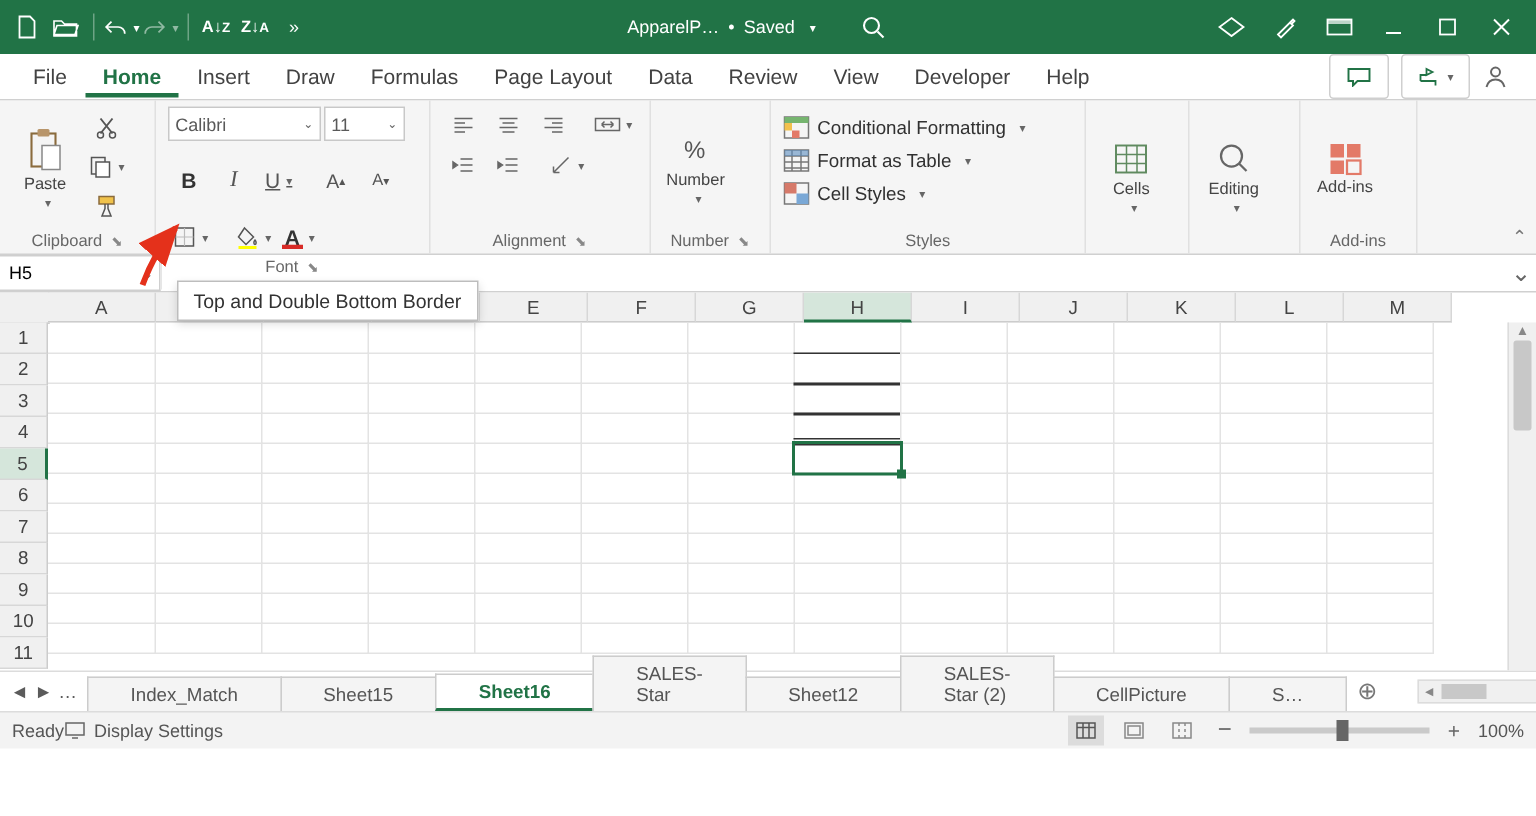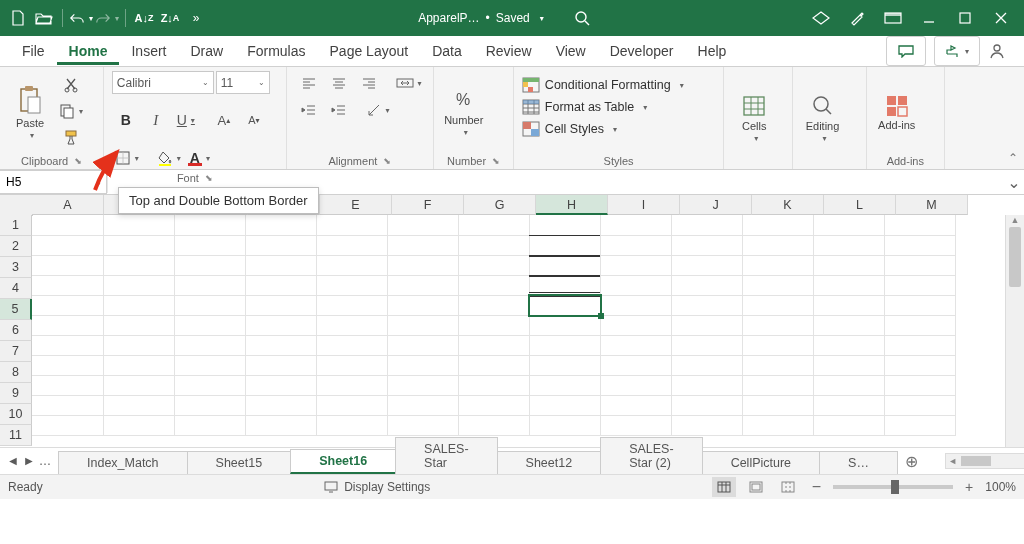--- a/index.html
+++ b/index.html
@@ -63,21 +63,21 @@
   .tabs { display:flex; align-items:flex-end; height:100%; }
   .tab { padding:4px 28px; border:1px solid #ccc; border-bottom:none; background:#f4f4f4; margin-right:-1px; color:#555; }
   .tab.active { background:#fff; color:#217346; font-weight:600; border-bottom:2px solid #217346; }
   .tab.plus { background:none; border:none; font-size:16px; color:#777; padding:0 8px; }
   .hscroll { flex:1; display:flex; align-items:center; justify-content:flex-start; padding-left:20px; }
   .hscroll-track { background:#f0f0f0; height:14px; width:130px; border:1px solid #dcdcdc; display:flex; align-items:center; }
   .hscroll-thumb { background:#c8c8c8; height:10px; width:30px; margin-left:2px; }
 
   .statusbar { height:24px; background:#f3f3f3; border-top:1px solid #dcdcdc; display:flex; align-items:center; font-size:12px; color:#555; padding:0 8px; }
   .sb-left { flex:0 0 auto; }
-  .sb-mid { flex:1; display:flex; justify-content:center; gap:6px; align-items:center; }
+  .sb-mid { flex:1; display:flex; gap:6px; align-items:center; }
   .sb-right { display:flex; align-items:center; gap:8px; }
   .viewbtn { width:22px; height:18px; display:flex; align-items:center; justify-content:center; border:1px solid transparent; }
   .viewbtn.active { background:#dcdcdc; }
   .zoom-slider { width:120px; height:4px; background:#cacaca; position:relative; }
   .zoom-knob { width:8px; height:14px; background:#666; position:absolute; left:58px; top:-5px; }
 </style>
 </head>
 <body>
 
 <div class="titlebar">

